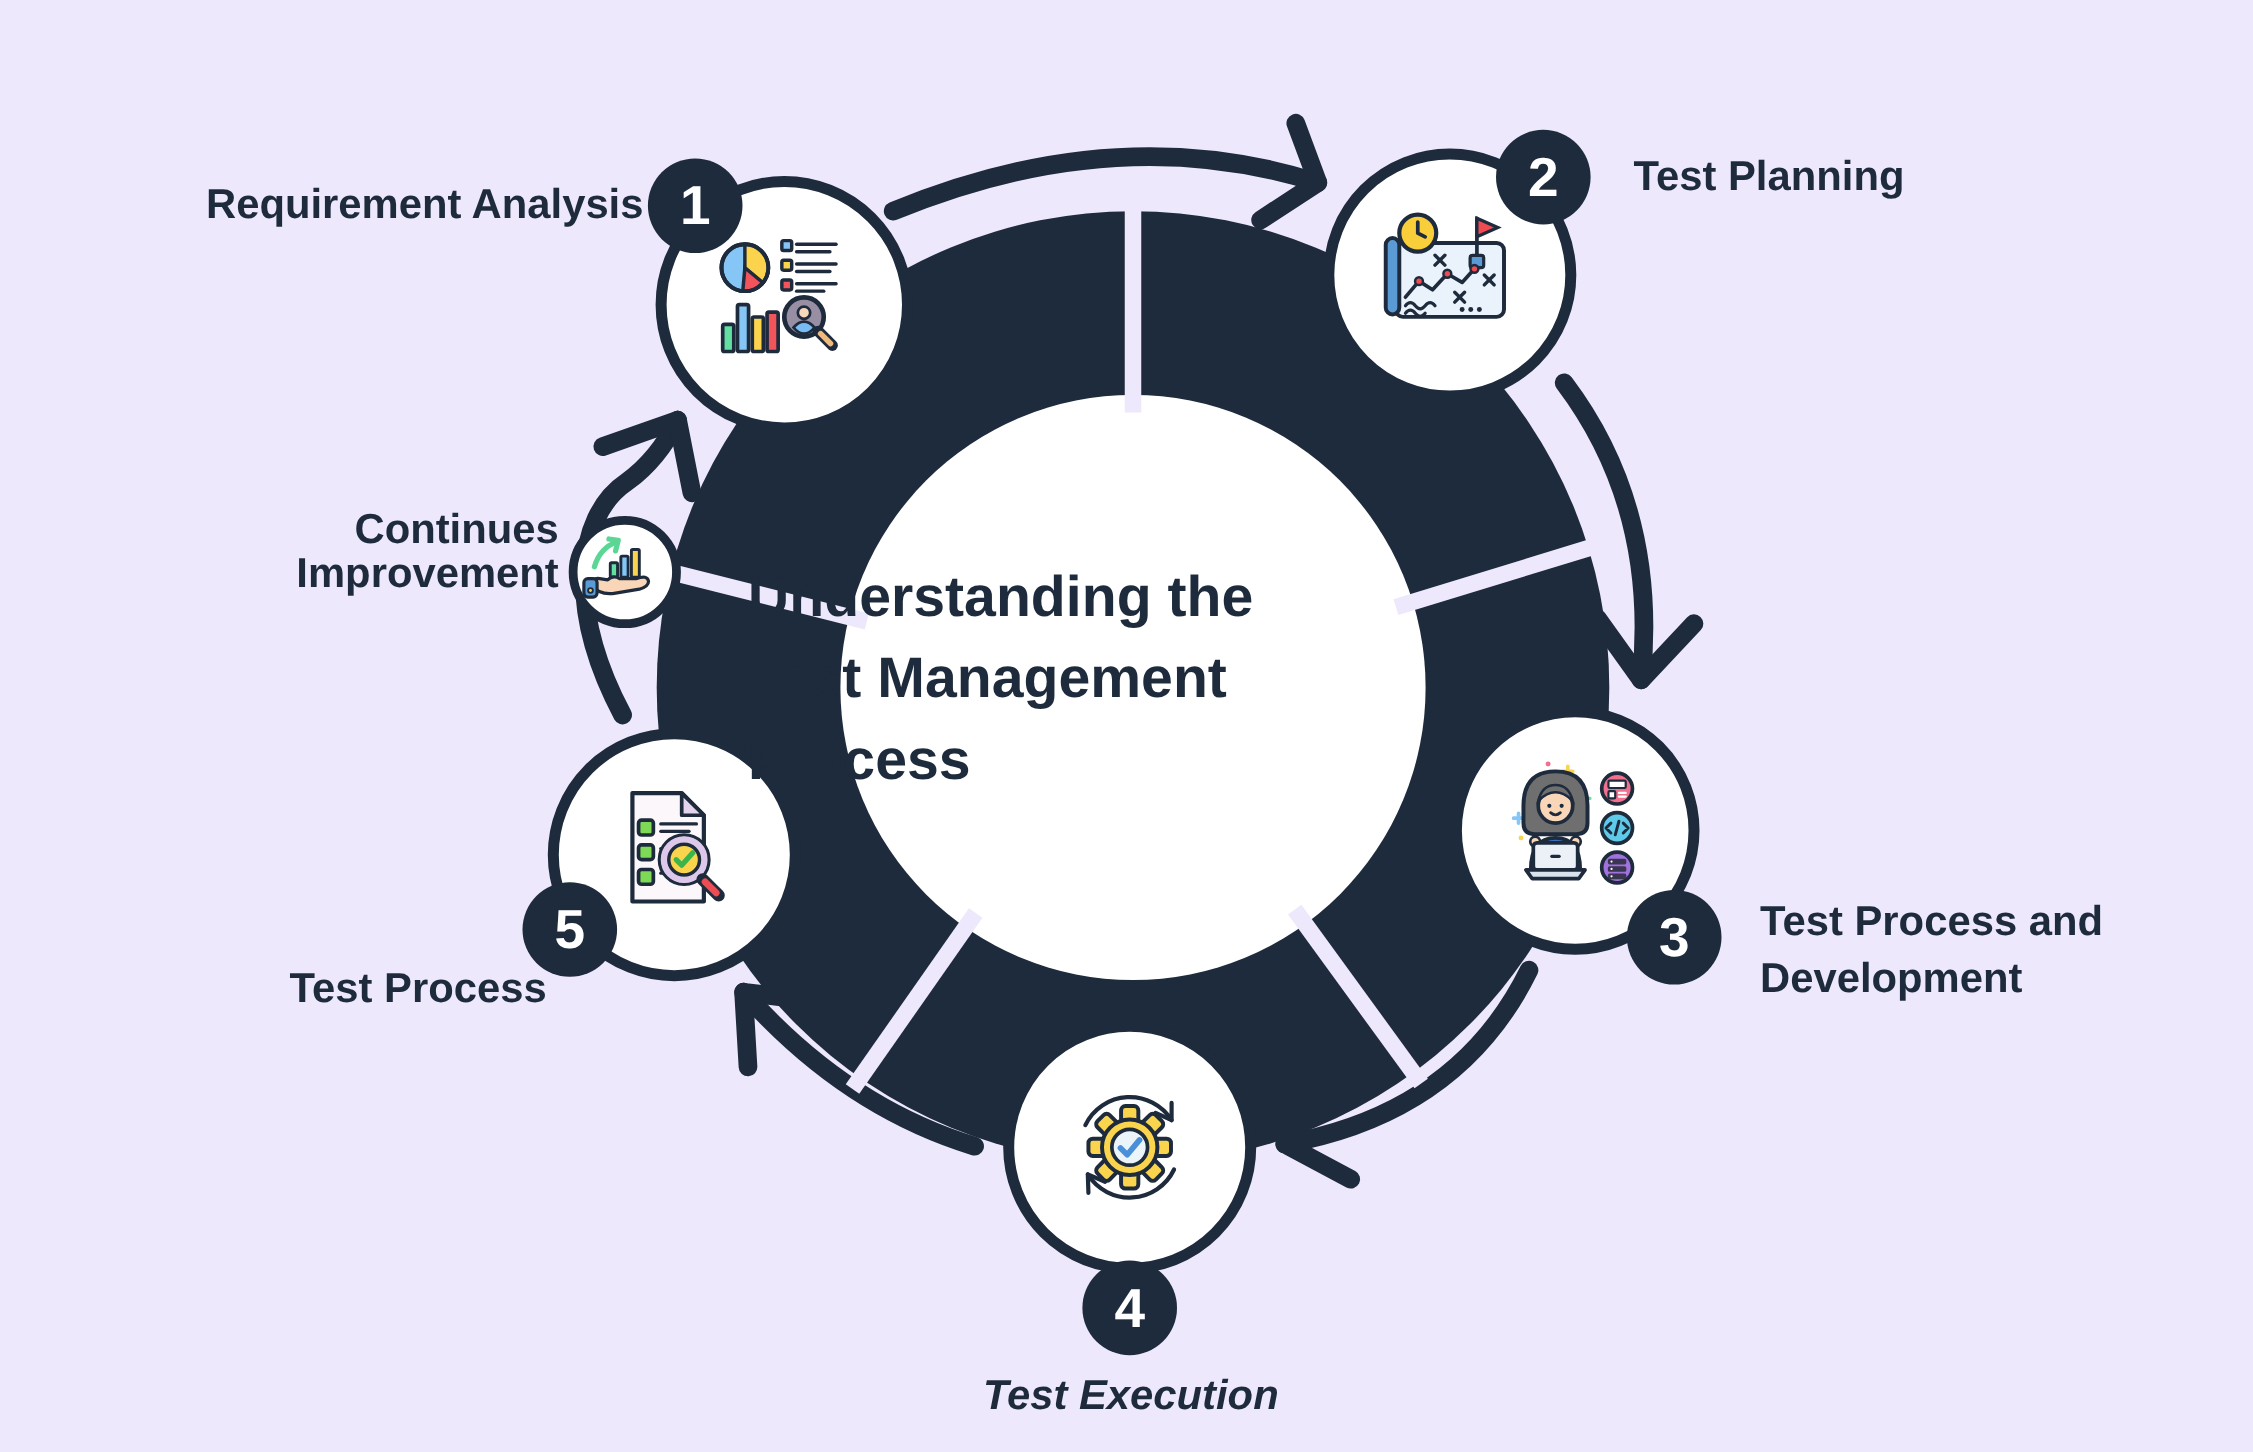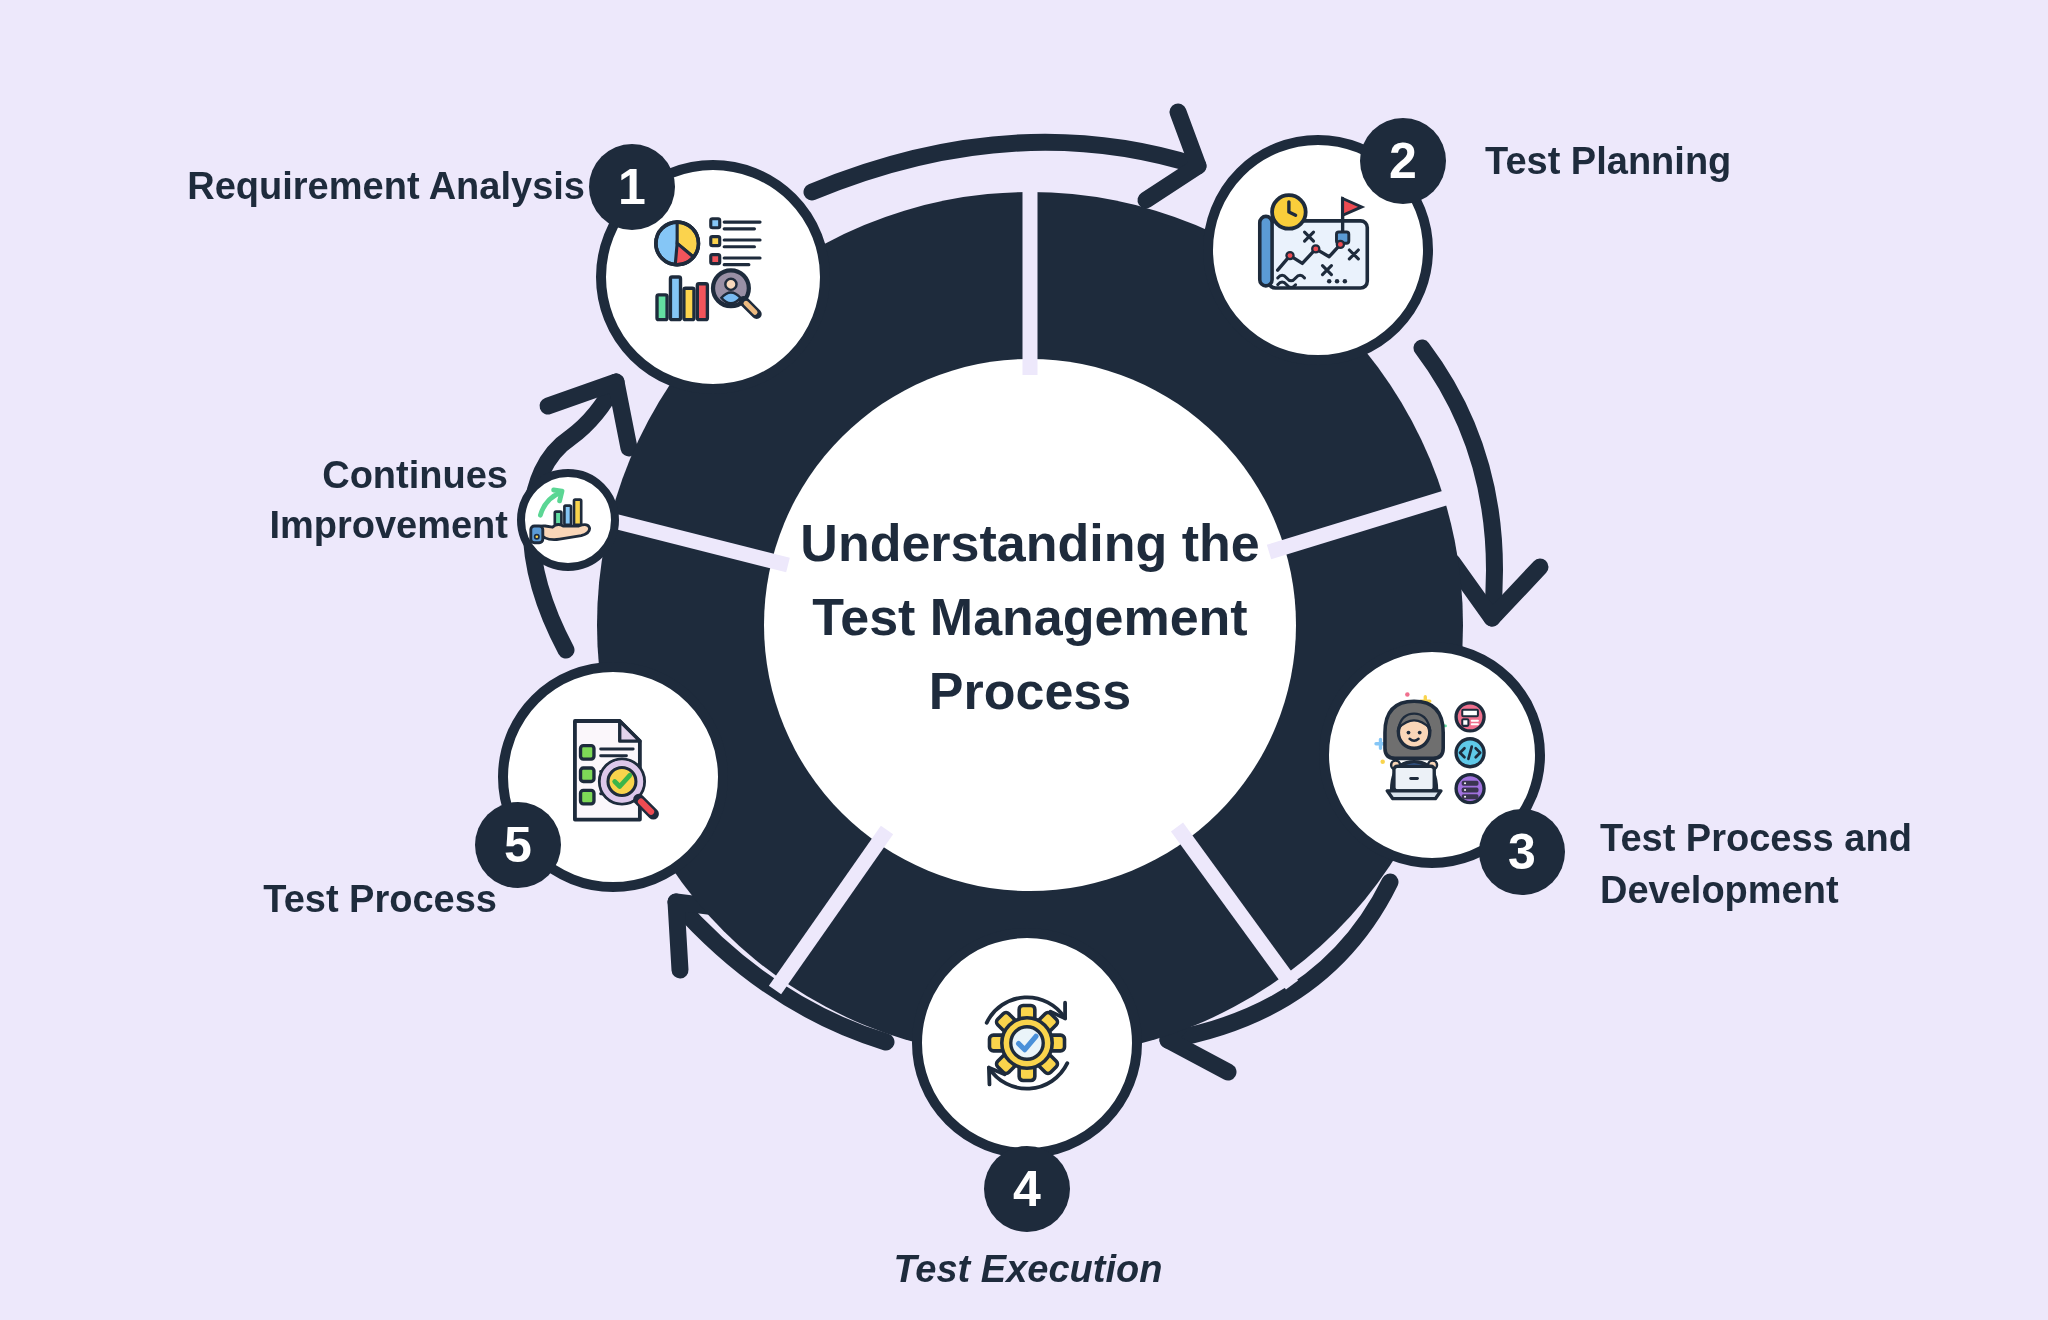--- a/index.html
+++ b/index.html
@@ -26,40 +26,40 @@
   }
   .step-label {
     font-size: 38px;
     line-height: 52px;
     white-space: pre-line;
   }
   #title-text {
     left: 680px;
     top: 506px;
     width: 700px;
-    text-align: center;
+    text-align: left;
     font-size: 52px;
     line-height: 74px;
     white-space: pre-line;
   }
   .badge-number {
     width: 86px;
     height: 86px;
     line-height: 86px;
     text-align: center;
     color: #FFFFFF;
     font-size: 50px;
     font-weight: 700;
   }
   #label-1 { right: 1463px; top: 160px; text-align: center; white-space: nowrap; }
   #label-2 { left: 1462px; top: 135px; white-space: nowrap; margin-left: 23px; }
   #label-3 { left: 1600px; top: 812px; text-align: left; }
   #label-4 { left: 828px;  top: 1243px; width: 400px; text-align: center; white-space: nowrap; font-style: italic; }
   #label-5 { right: 1551px; top: 873px; text-align: right; white-space: nowrap; }
-  #label-ci { right: 1540px; top: 450px; text-align: right; line-height: 50px; }
+  #label-ci { right: 1540px; top: 462px; text-align: right; line-height: 40px; }
   #num-1 { left: 589px;  top: 144px; }
   #num-2 { left: 1360px; top: 118px; }
   #num-3 { left: 1479px; top: 809px; }
   #num-4 { left: 984px;  top: 1146px; }
   #num-5 { left: 475px;  top: 802px; }
 </style>
 </head>
 <body>
 
 <svg id="diagram-svg" width="2048" height="1320" viewBox="0 0 2048 1320" xmlns="http://www.w3.org/2000/svg">

